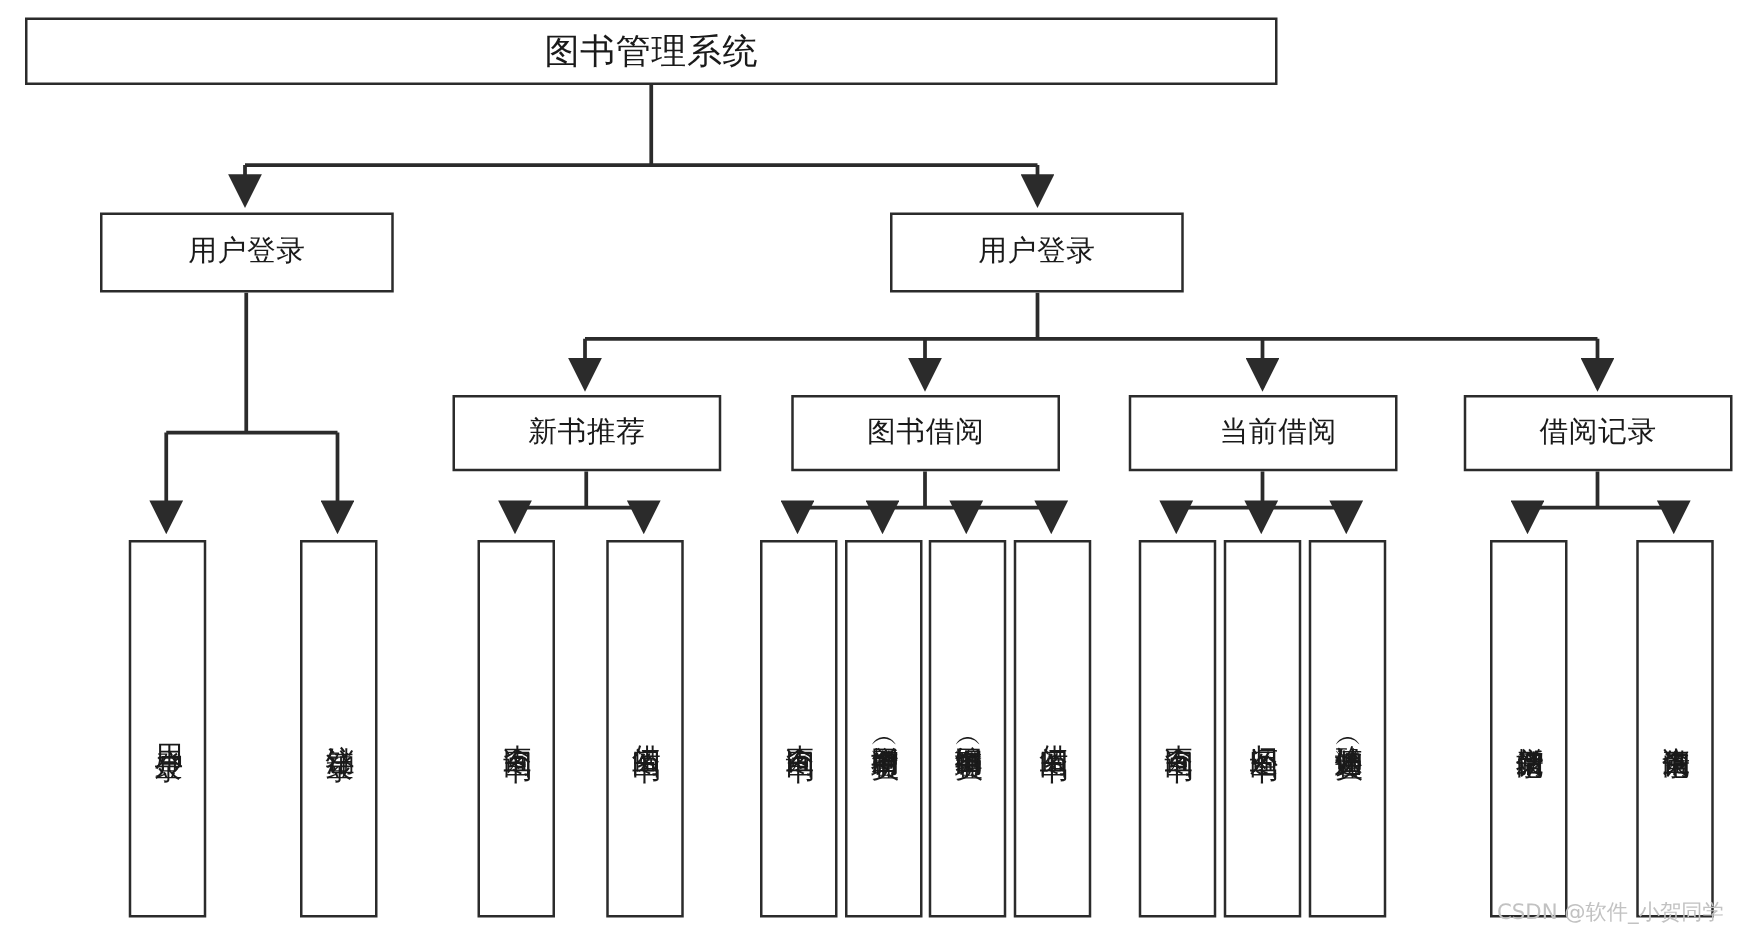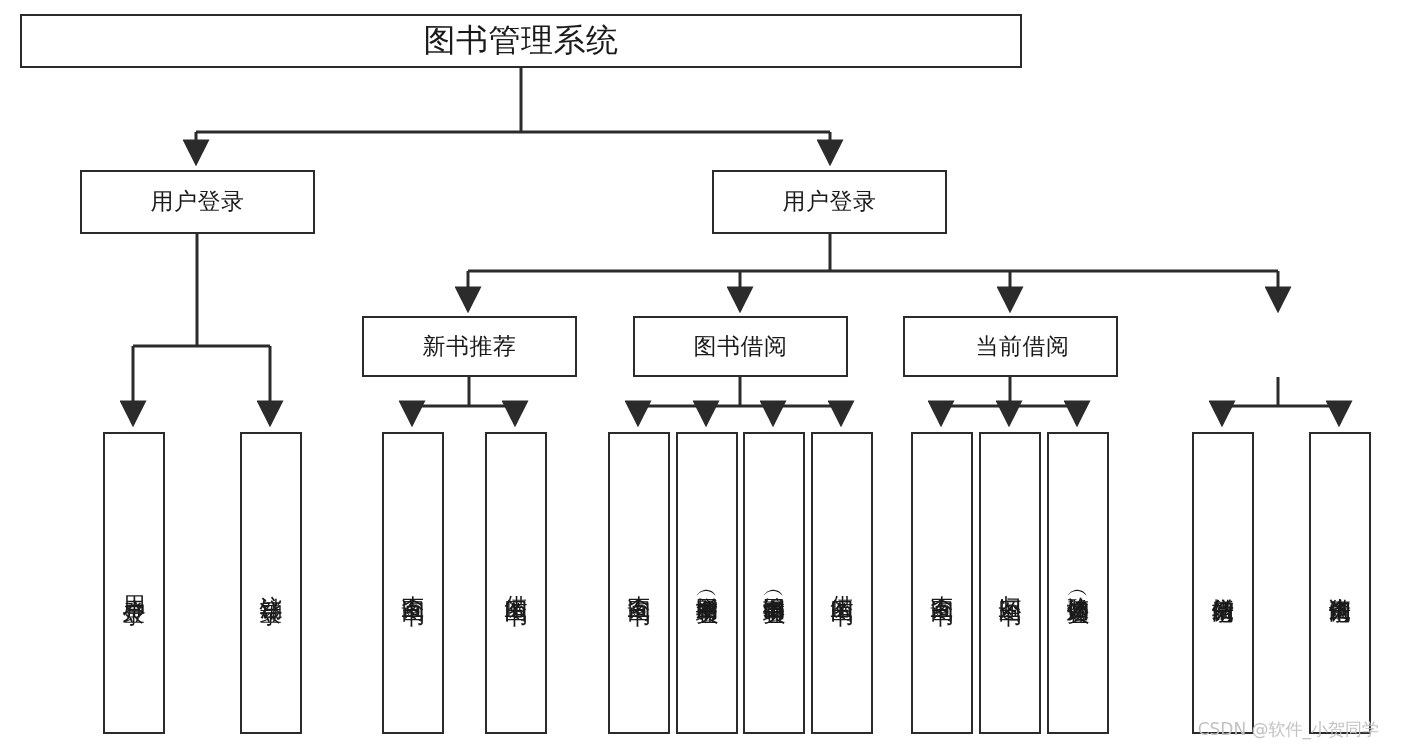--- a/index.html
+++ b/index.html
@@ -34,21 +34,21 @@
     display:block;
     text-align:center;
     line-height:1.12;
     letter-spacing:0.5px;
   }
   
   .node.h .lbl{
     font-size:23px;
     writing-mode:horizontal-tb;
   }
-  #node-root .lbl{font-size:32px;}
+  #node-root .lbl{font-size:28px;}
   
   .node.v{
     align-items:center;
     justify-content:center;
     padding:4px 0;
   }
   .node.v .lbl{
     writing-mode:vertical-rl;
     text-orientation:upright;
     font-size:23px;
@@ -139,20 +139,23 @@
 
   <div class="node h" style="left:633px;top:316px;width:215px;height:61px;">
     <span class="lbl">图书借阅</span>
   </div>
   <div class="node h" style="left:362px;top:316px;width:215px;height:61px;">
     <span class="lbl">新书推荐</span>
   </div>
   <div class="node h" style="left:903px;top:316px;width:215px;height:61px;padding-left:24px;">
     <span class="lbl">当前借阅</span>
   </div>
+  <div class="node h" style="left:1171px;top:316px;width:215px;height:61px;">
+    <span class="lbl">借阅记录</span>
+  </div>
 
   <div class="node v" style="left:103px;top:432px;width:62px;height:302px;">
     <span class="lbl">用户登录</span>
   </div>
   <div class="node v" style="left:240px;top:432px;width:62px;height:302px;">
     <span class="lbl">注销登录</span>
   </div>
 
   <div class="node v" style="left:382px;top:432px;width:62px;height:302px;">
     <span class="lbl">查询图书</span>

